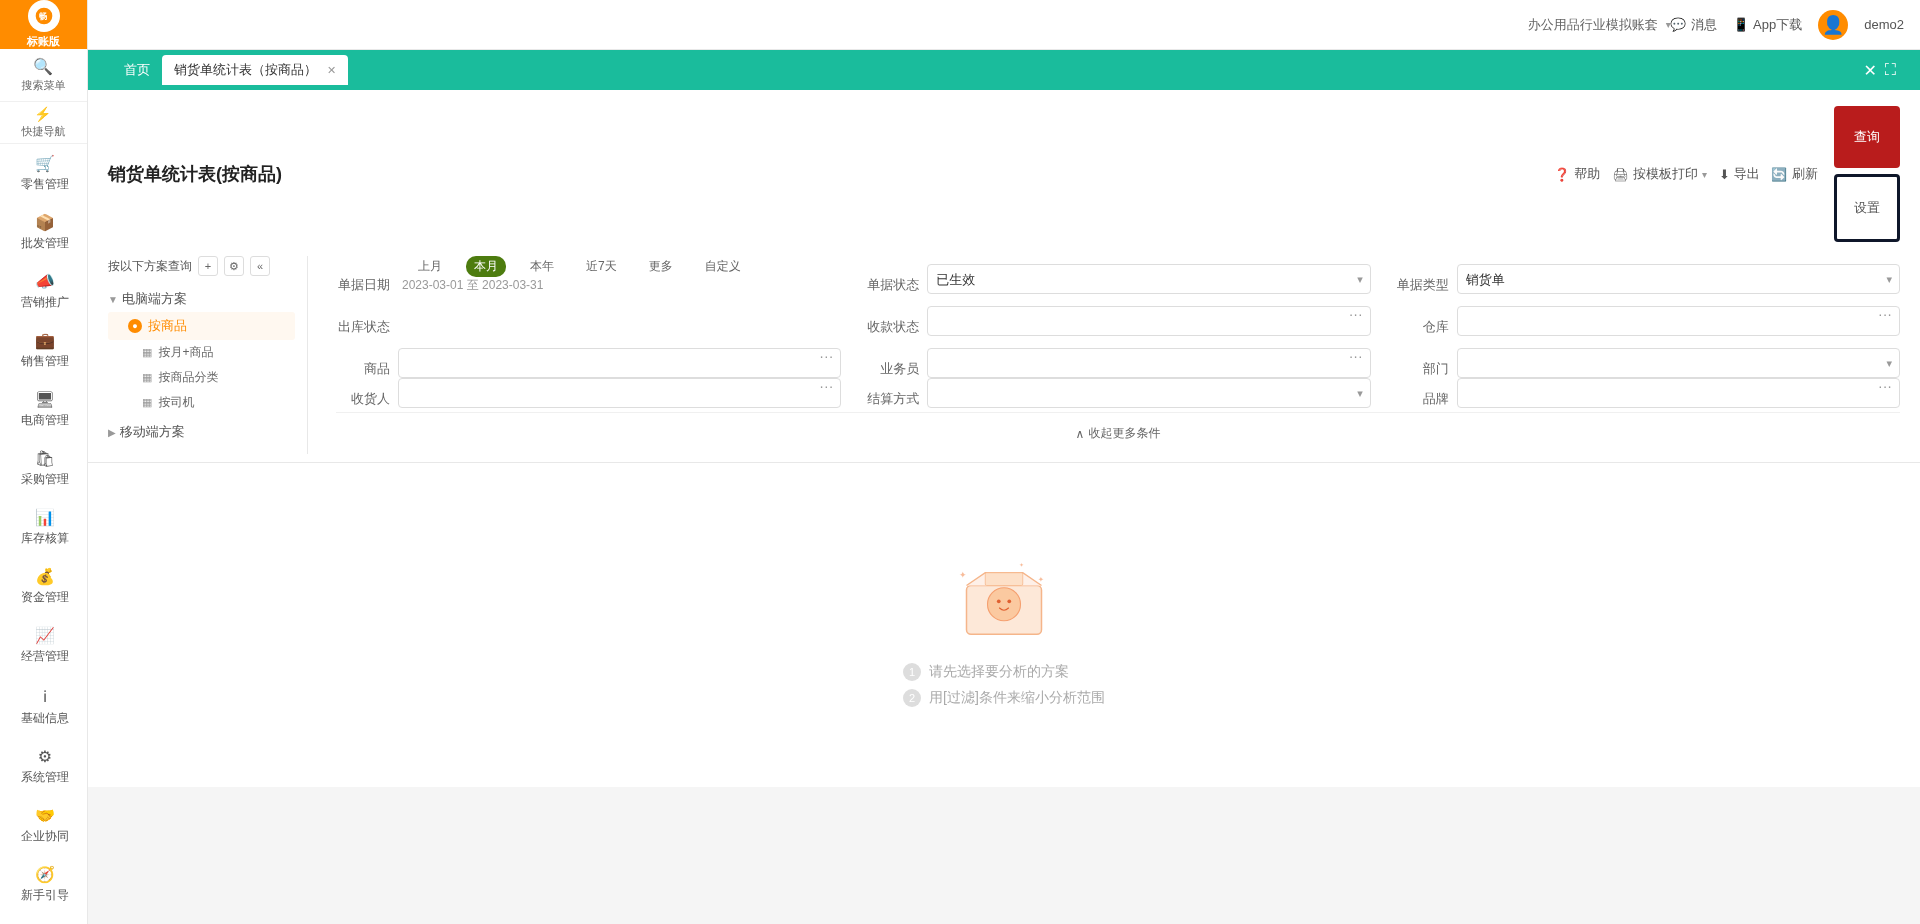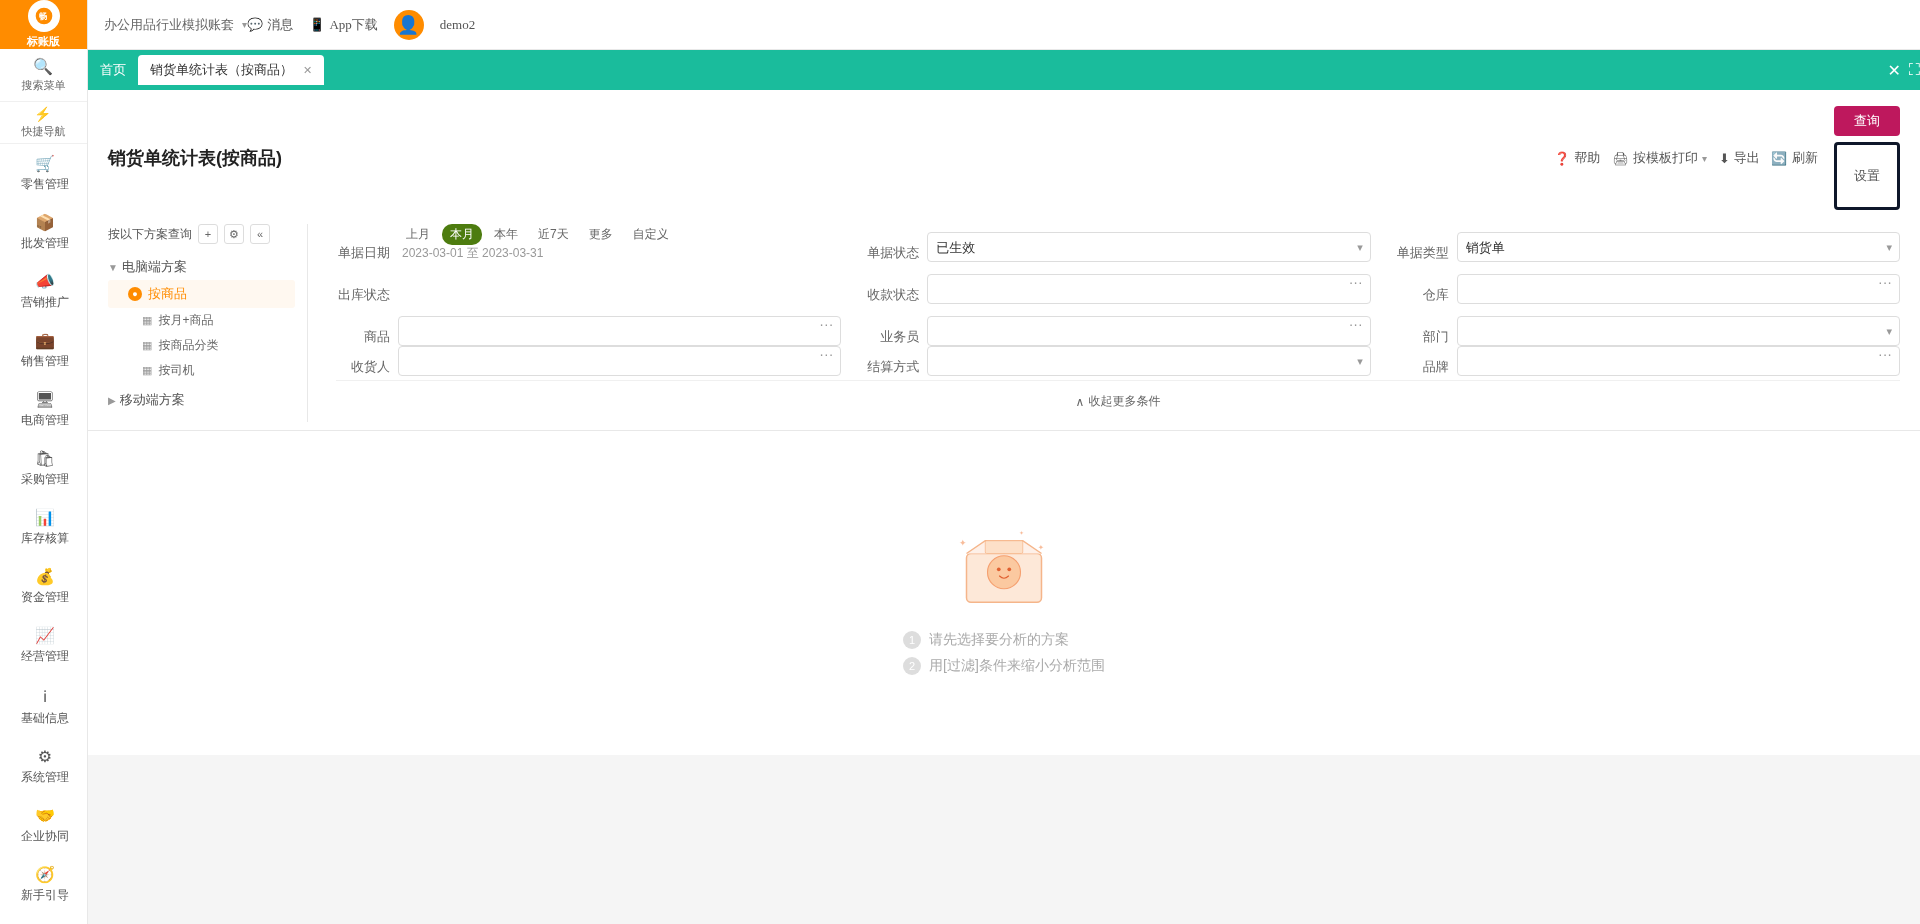--- a/index.html
+++ b/index.html
@@ -73,22 +73,21 @@
     }
 
     
     .top-header {
       height: 50px;
       background: #fff;
       border-bottom: 1px solid #e8e8e8;
       display: flex;
       align-items: center;
       padding: 0 16px;
-      justify-content: flex-start;
-      font-family: Liberation Serif, serif;
+      justify-content: flex-end;
     }
     .header-left {
       display: flex;
       align-items: center;
       gap: 8px;
       color: #666;
       font-size: 13px;
     }
     .header-left .dropdown-icon { color: #999; font-size: 10px; }
     .header-right {
@@ -106,21 +105,21 @@
       color: #fff; font-size: 12px;
       overflow: hidden;
     }
 
     
     .tab-bar {
       height: 40px;
       background: #1abc9c;
       display: flex;
       align-items: center;
-      padding: 0 0;
+      padding: 0 24px;
     }
     .tab {
       display: flex;
       align-items: center;
       height: 30px;
       padding: 0 12px;
       border-radius: 4px 4px 0 0;
       cursor: pointer;
       font-size: 13px;
       color: rgba(255,255,255,0.85);
@@ -157,24 +156,24 @@
       color: #666;
     }
     .title-actions .action-item {
       display: flex;
       align-items: center;
       gap: 4px;
       cursor: pointer;
       color: #555;
     }
     .btn-query {
-      background: #be185d;
+      background: #b91c1c;
       color: #fff;
       border: none;
-      padding: 6px 20px;
+      padding: 22px 20px;
       border-radius: 4px;
       cursor: pointer;
       font-size: 13px;
     }
     .btn-settings {
       background: #fff;
       color: #555;
       border: 3px solid #0f172a;
       padding: 22px 16px;
       border-radius: 4px;
@@ -313,20 +312,21 @@
       align-items: center;
       gap: 4px;
       margin-right: 8px;
     }
     .date-tab {
       padding: 2px 8px;
       font-size: 12px;
       color: #666;
       cursor: pointer;
       border-radius: 3px;
+      margin-left: 12px;
     }
     .date-tab.active {
       background: #4d7c0f;
       color: #fff;
       border-radius: 10px;
     }
     .date-range {
       font-size: 12px;
       color: #999;
       margin-left: 4px;

